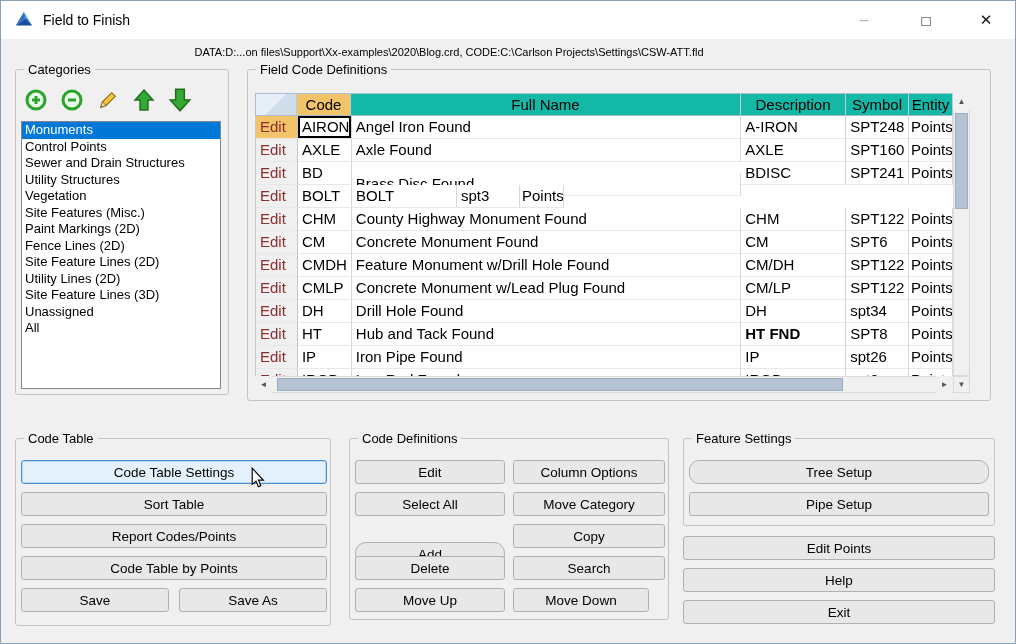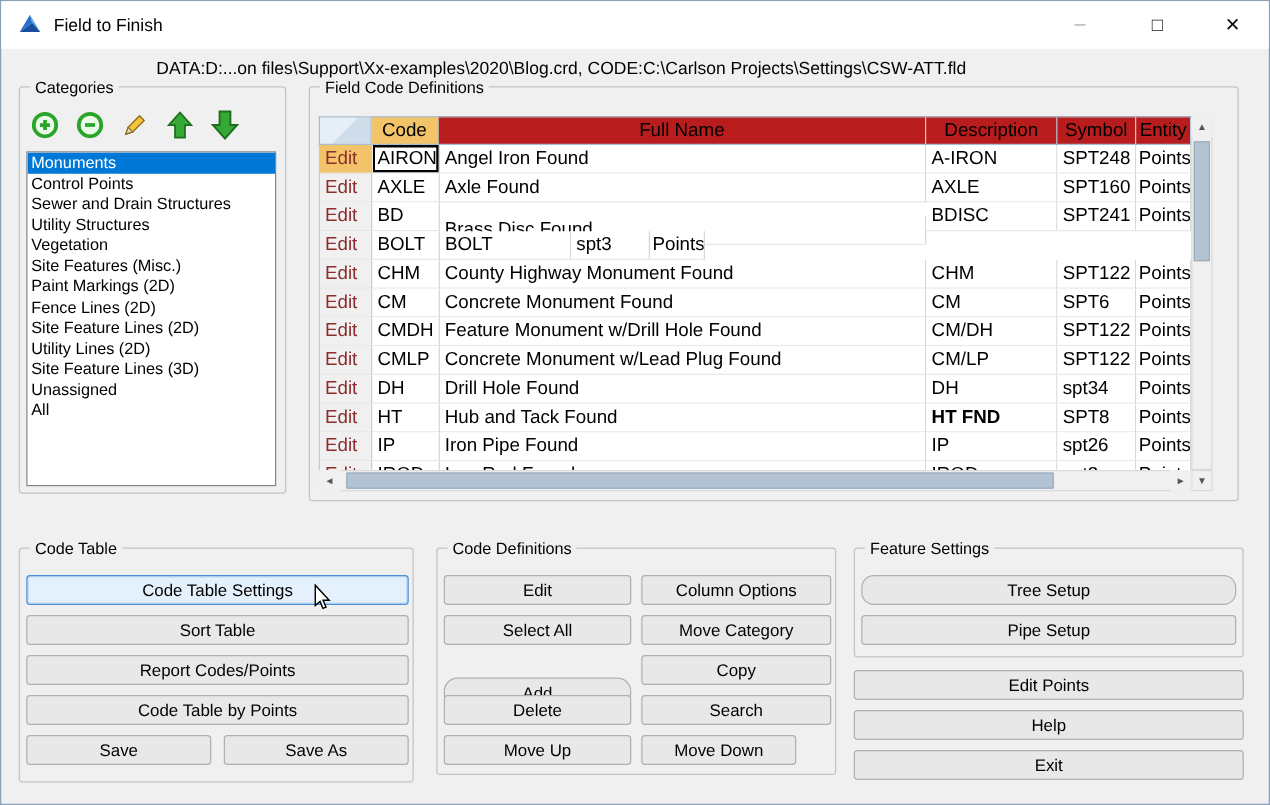--- a/index.html
+++ b/index.html
@@ -10,38 +10,38 @@
   
   .titlebar { position:absolute; left:0; top:0; width:1014px; height:38px; background:#ffffff; }
   .app-icon { position:absolute; left:12px; top:8px; width:22px; height:22px; }
   .title-text { position:absolute; left:42px; top:11px; font-size:14px; }
   .win-btn { position:absolute; top:0; width:46px; height:38px; display:flex; align-items:center; justify-content:center; font-size:14px; cursor:default; }
   .win-min { left:840px; color:#b0b0b0; font-size:16px; }
   .win-max { left:902px; color:#222; font-size:15px; }
   .win-close { left:962px; color:#111; font-size:15px; }
 
   
-  .path-text { position:absolute; left:0; top:45px; width:896px; text-align:center; font-size:14px; }
+  .path-text { position:absolute; left:0; top:45px; width:896px; text-align:center; font-size:11px; }
 
   
   .groupbox { position:absolute; border:1px solid #c3c3c3; border-radius:3px; }
   .groupbox-label { position:absolute; top:-8px; left:8px; background:#f0f0f0; padding:0 4px; font-size:13px; white-space:nowrap; }
 
   
   .gb-categories { left:14px; top:68px; width:214px; height:326px; }
   .cat-toolbar { position:absolute; left:22px; top:88px; display:flex; gap:10px; }
   .icon-btn { width:26px; height:26px; display:flex; align-items:center; justify-content:center; cursor:default; }
   .listbox { position:absolute; left:20px; top:120px; width:200px; height:268px; background:#fff; border:1px solid #828790; overflow:hidden; font-size:13px; }
   .list-item { height:16.5px; line-height:16.5px; padding-left:3px; white-space:nowrap; }
   .list-item.selected { background:#0078d7; color:#fff; }
 
   
   .gb-table { left:246px; top:68px; width:744px; height:332px; }
   .thead { position:absolute; left:254px; top:92px; width:698px; height:23px; display:flex; font-size:15px; }
-  .hcell { height:23px; display:flex; align-items:center; justify-content:center; background:#b91c1c; border-top:1px solid #a9bdd1; border-bottom:1px solid #a9bdd1; border-right:1px solid #b9cbde; overflow:hidden; white-space:nowrap; }
+  .hcell { height:23px; display:flex; align-items:center; justify-content:center; background:#14b8a6; border-top:1px solid #a9bdd1; border-bottom:1px solid #a9bdd1; border-right:1px solid #b9cbde; overflow:hidden; white-space:nowrap; }
   .hcell:first-child { border-left:1px solid #a9bdd1; background:linear-gradient(135deg,#e6eef7 50%,#cfdcea 50%); }
   .hcell.sorted { background:#f2c368; }
   .hw0{width:42px}.hw1{width:54px}.hw2{width:390px}.hw3{width:105px}.hw4{width:63px}.hw5{width:44px}
   .tbody { position:absolute; left:254px; top:115px; width:698px; height:260px; overflow:hidden; background:#fff; border-left:1px solid #c9c9c9; }
   .trow { display:flex; height:23px; }
   .cell { height:23px; line-height:22px; font-size:15px; padding-left:4px; border-right:1px solid #d8d8d8; border-bottom:1px solid #e8e8e8; background:#fff; white-space:nowrap; overflow:hidden; }
   .edit-cell { background:#f0f0f0; color:#8b2e2e; border-right:1px solid #c6c6c6; }
   .edit-cell.hl { background:#f2c368; }
   .focus-cell { box-shadow: inset 0 0 0 2px #000; }
   .entity-cell { padding-left:2px; }
@@ -283,21 +283,21 @@
   </div>
   <div class="btn" style="left:354px;top:459px;width:150px;">Edit</div>
   <div class="btn" style="left:354px;top:491px;width:150px;">Select All</div>
   <div class="btn" style="left:354px;top:541px;width:150px;border-radius:11px;">Add</div>
   <div class="btn" style="left:354px;top:555px;width:150px;">Delete</div>
   <div class="btn" style="left:354px;top:587px;width:150px;">Move Up</div>
   <div class="btn" style="left:512px;top:459px;width:152px;">Column Options</div>
   <div class="btn" style="left:512px;top:491px;width:152px;">Move Category</div>
   <div class="btn" style="left:512px;top:523px;width:152px;">Copy</div>
   <div class="btn" style="left:512px;top:555px;width:152px;">Search</div>
-  <div class="btn" style="left:512px;top:587px;width:124px;">Move Down</div>
+  <div class="btn" style="left:512px;top:587px;width:136px;">Move Down</div>
 
   <div class="groupbox gb-features">
     <span class="groupbox-label">Feature Settings</span>
   </div>
   <div class="btn" style="left:688px;top:459px;width:300px;border-radius:10px;">Tree Setup</div>
   <div class="btn" style="left:688px;top:491px;width:300px;">Pipe Setup</div>
 
   <div class="btn" style="left:682px;top:567px;width:312px;">Help</div>
   <div class="btn" style="left:682px;top:535px;width:312px;">Edit Points</div>
   <div class="btn" style="left:682px;top:599px;width:312px;">Exit</div>

